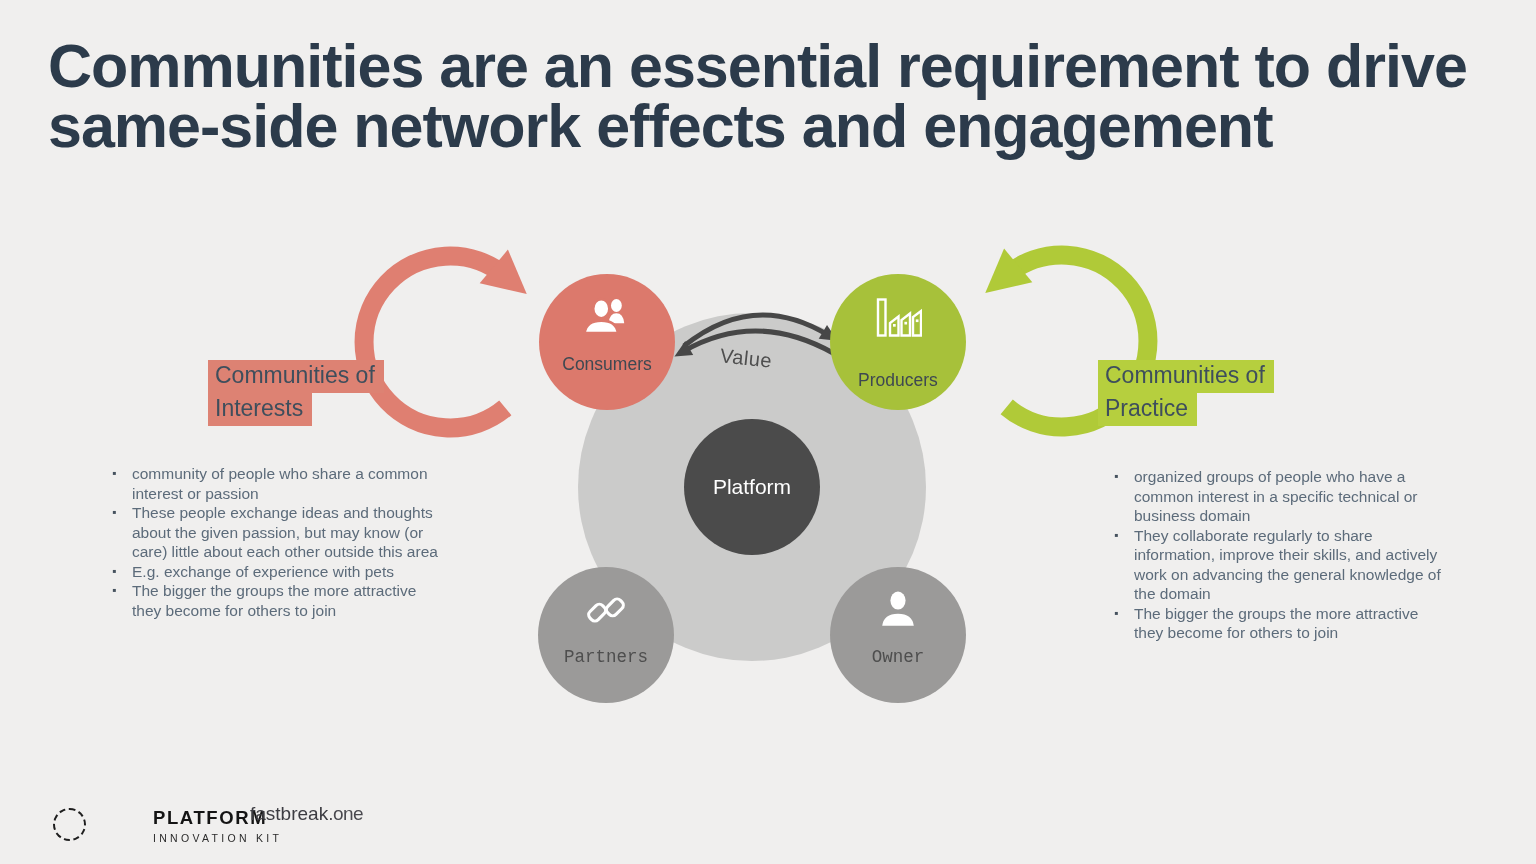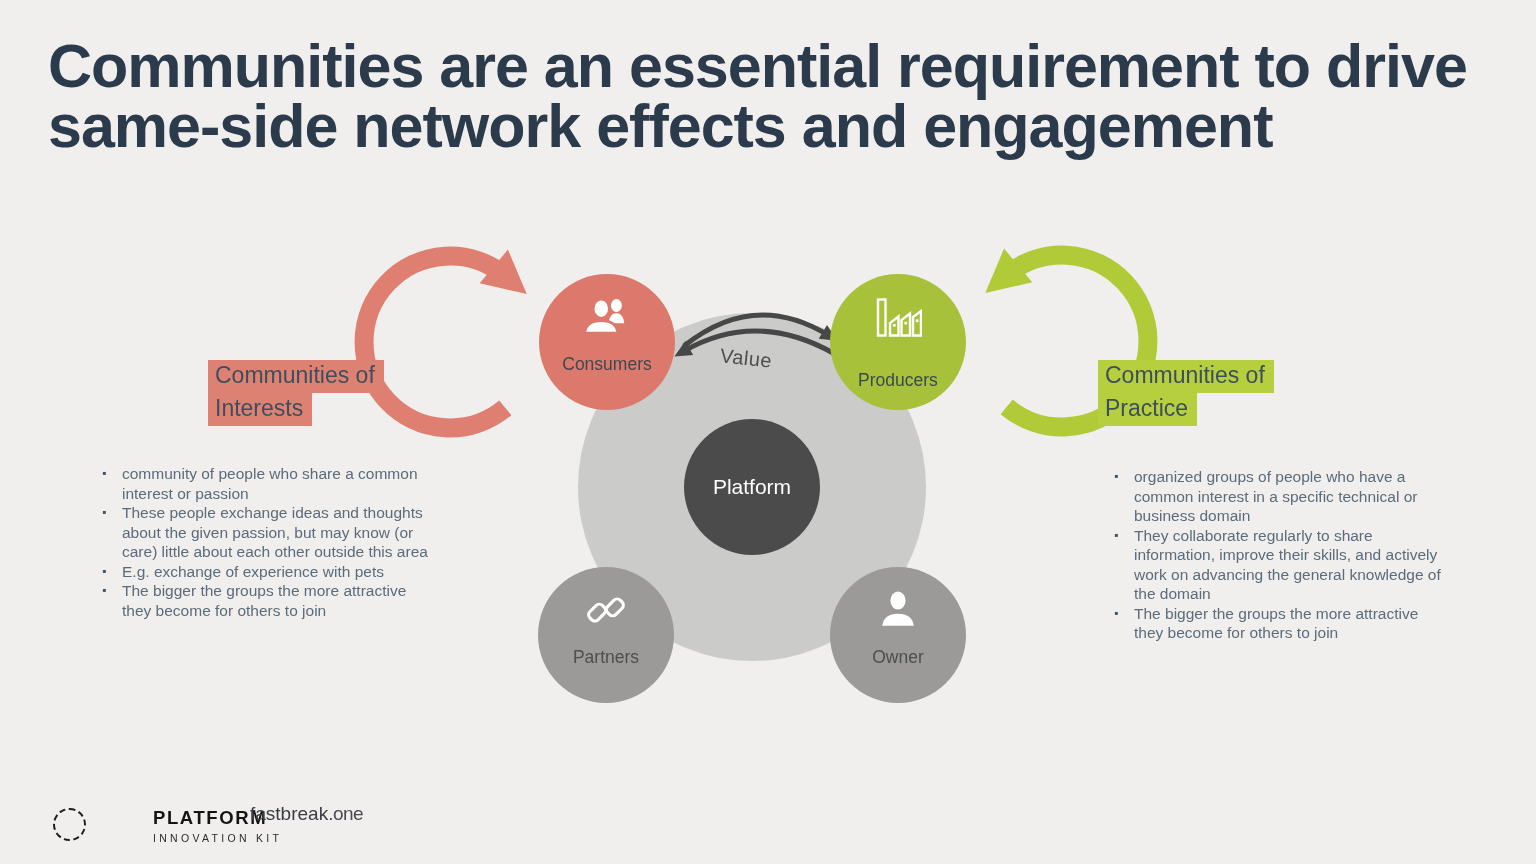--- a/index.html
+++ b/index.html
@@ -25,21 +25,21 @@
     position:absolute; width:136px; height:136px; border-radius:50%;
     display:flex; flex-direction:column; align-items:center; z-index:3;
   }
   .circle .icon { margin-top:21px; height:44px; display:flex; align-items:center; }
   .circle .clabel { margin-top:15px; font-size:17.5px; }
   .consumers { left:539px; top:274px; background:#dc796c; }
   .producers { left:830px; top:274px; background:#a7c13a;gap:16px; }
   .partners  { left:538px; top:567px; background:#9b9a99; }
   .owner     { left:830px; top:567px; background:#9b9a99; }
   .consumers .clabel, .producers .clabel { color:#3e4851; }
-  .partners .clabel, .owner .clabel { color:#4e4e4e; }
+  .partners .clabel, .owner .clabel { color:#4e4e4e;font-family:Liberation Mono, monospace; }
   .platform {
     position:absolute; left:684px; top:419px; width:136px; height:136px;
     border-radius:50%; background:#4b4b4b; z-index:3;
     display:flex; align-items:center; justify-content:center;
     color:#ffffff; font-size:21px;
   }
   .value-label {
     position:absolute; left:720px; top:347px; z-index:2;
     font-size:20px; color:#4f4f4f; letter-spacing:0.5px;
     transform:rotate(6deg);
@@ -55,21 +55,21 @@
   .bullets {
     position:absolute; z-index:4; width:332px;
     list-style:none; margin:0; padding:0;
     font-size:15.5px; line-height:19.5px; color:#5c6b7a;
   }
   .bullets li { position:relative; padding-left:22px; }
   .bullets li::before {
     content:"▪"; position:absolute; left:2px; top:0;
     font-size:12px; color:#46525e;
   }
-  .bullets-left  { left:100px;  top:464px; }
+  .bullets-left  { left:110px;  top:464px; }
   .bullets-right { left:1112px; top:467px; }
   
   .logo-circle {
     position:absolute; left:53px; top:808px; width:29px; height:29px;
     border:2.5px dashed #1e1e1e; border-radius:50%; z-index:5;
   }
   .logo-text { position:absolute; left:153px; top:807px; z-index:5; }
   .logo-line1 { font-size:18.5px; font-weight:bold; letter-spacing:1.6px; color:#141414; }
   .logo-line2 { font-size:10.5px; letter-spacing:3.3px; color:#2a2a2a; margin-top:3px; }
   .fastbreak { position:absolute; left:250px; top:803px; z-index:5;

